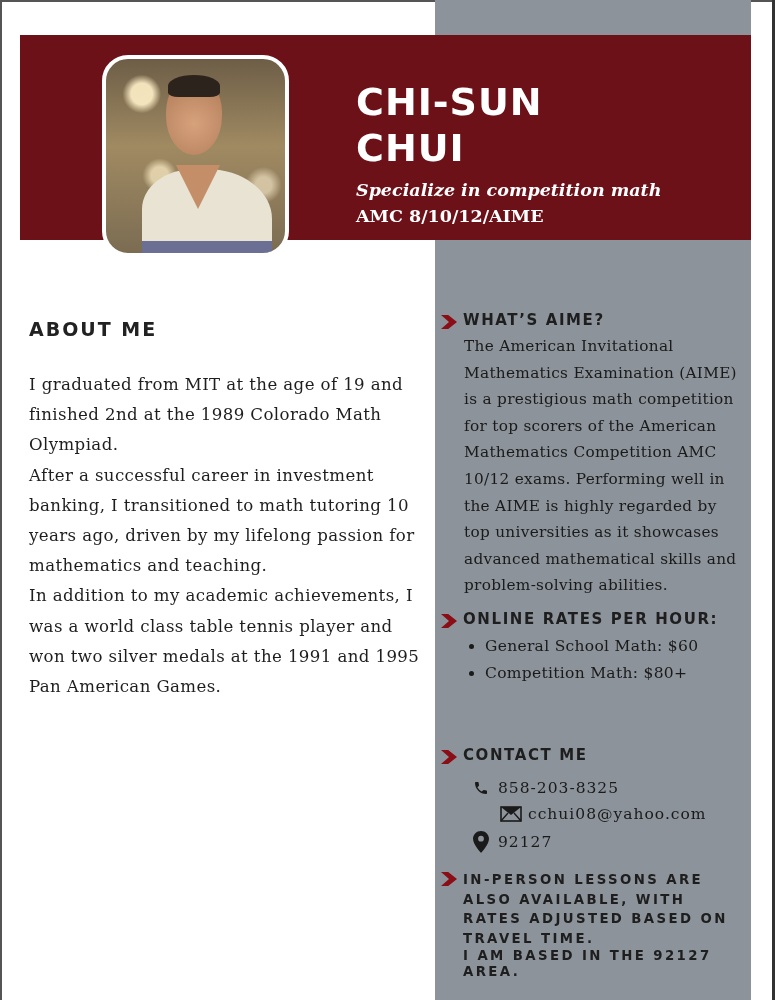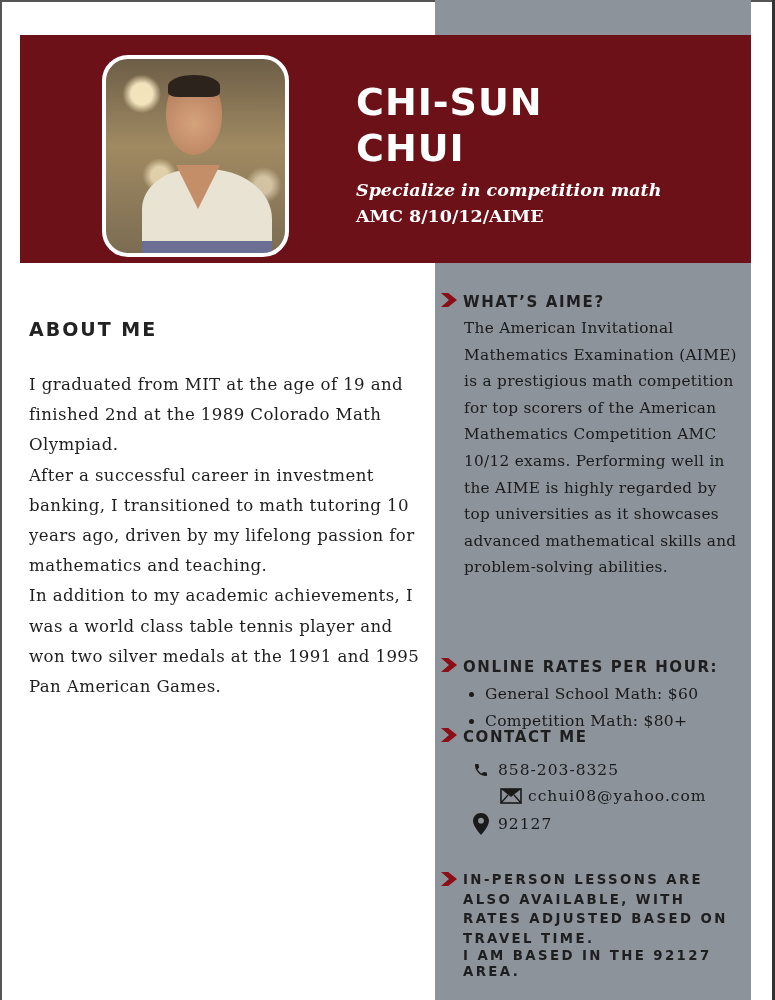--- a/index.html
+++ b/index.html
@@ -9,21 +9,21 @@
     font-family: "DejaVu Serif", serif;
   }
   .frame-left { position: absolute; left: 0; top: 0; width: 2px; height: 1000px; background: #555; }
   .frame-right { position: absolute; right: 0; top: 0; width: 3px; height: 1000px; background: #333; }
   .frame-top { position: absolute; left: 0; top: 0; width: 775px; height: 2px; background: #555; }
   .sidebar-bg {
     position: absolute; left: 435px; top: 0; width: 316px; height: 1000px;
     background: #8c939b;
   }
   .header {
-    position: absolute; left: 20px; top: 35px; width: 731px; height: 228px;
+    position: absolute; left: 20px; top: 35px; width: 731px; height: 205px;
     background: #6c1118;
   }
   .photo {
     position: absolute; left: 82px; top: 20px; width: 187px; height: 202px;
     border: 4px solid #ffffff; border-radius: 26px; overflow: hidden;
     background:
       radial-gradient(circle at 20% 18%, rgba(255,240,200,0.9) 0 5%, transparent 9%),
       radial-gradient(circle at 30% 60%, rgba(255,240,200,0.7) 0 5%, transparent 10%),
       radial-gradient(circle at 88% 65%, rgba(255,240,210,0.6) 0 4%, transparent 9%),
       linear-gradient(180deg, #6d5e47 0%, #a08a62 45%, #7b6c52 100%);
@@ -70,21 +70,21 @@
     position: absolute; left: 29px; top: 370px; width: 400px;
     font-family: "DejaVu Serif", serif; font-size: 16.6px; line-height: 30.2px;
     color: #1e1e1e; letter-spacing: 0.4px;
   }
   .about-body p { margin: 0; }
   .sec {
     position: absolute; left: 441px; width: 305px;
   }
   .sec-title {
     font-family: "DejaVu Sans", sans-serif; font-weight: bold; color: #1e1e1e;
-    font-size: 15px; letter-spacing: 1.6px; display: flex; align-items: flex-start;
+    font-size: 15px; letter-spacing: 1.6px; display: flex; align-items: flex-end; margin-top: 18px;
   }
   .chev {
     width: 16px; height: 14px; margin-right: 6px; flex: none;
     background: #8b0e16;
     clip-path: polygon(0 0, 45% 0, 100% 50%, 45% 100%, 0 100%, 50% 50%);
   }
   .aime-body {
     margin: 4px 0 0 23px;
     font-family: "DejaVu Serif", serif; font-size: 15.3px; line-height: 26.6px;
     color: #1a1a1a; letter-spacing: 0.3px;
@@ -147,21 +147,21 @@
 <div class="sec" style="top:293px;">
   <div class="sec-title">
     <span class="chev"></span>
     <span>WHAT’S AIME?</span>
   </div>
   <div class="aime-body">
     <p>The American Invitational Mathematics Examination (AIME) is a prestigious math competition for top scorers of the American Mathematics Competition AMC 10/12 exams. Performing well in the AIME is highly regarded by top universities as it showcases advanced mathematical skills and problem-solving abilities.</p>
   </div>
 </div>
 
-<div class="sec" style="top:658px;">
+<div class="sec" style="top:592px;">
   <div class="sec-title">
     <span class="chev"></span>
     <span>ONLINE RATES PER HOUR:</span>
   </div>
   <ul class="rates-list">
     <li>General School Math: $60</li>
     <li>Competition Math: $80+</li>
   </ul>
 </div>
 

